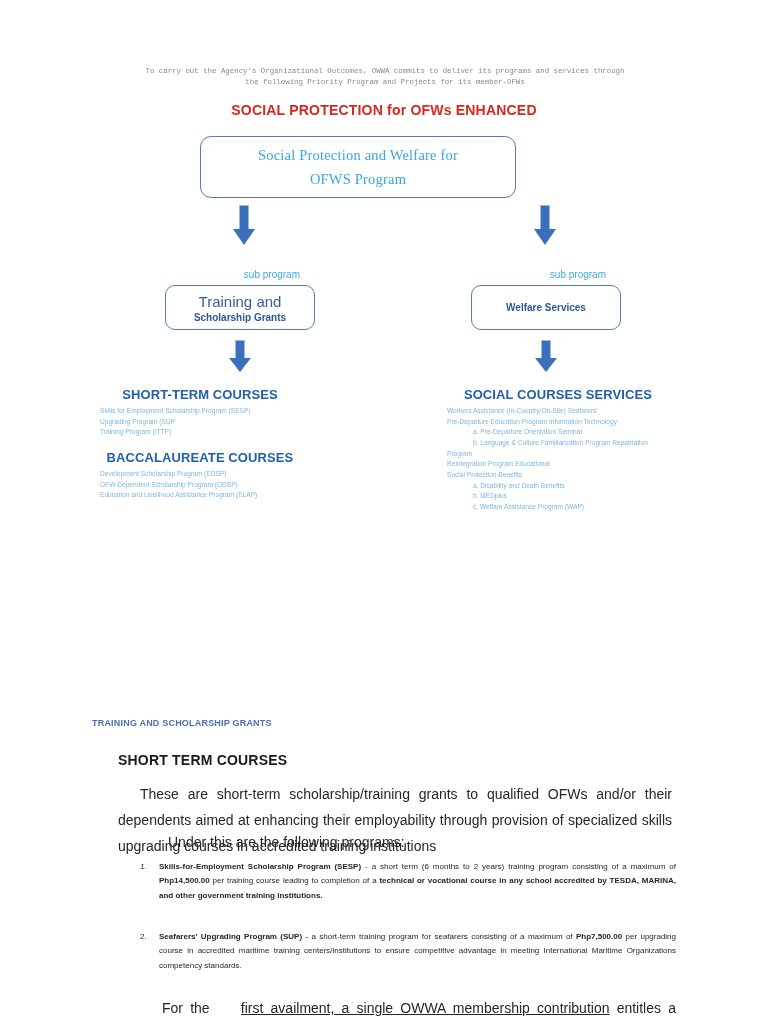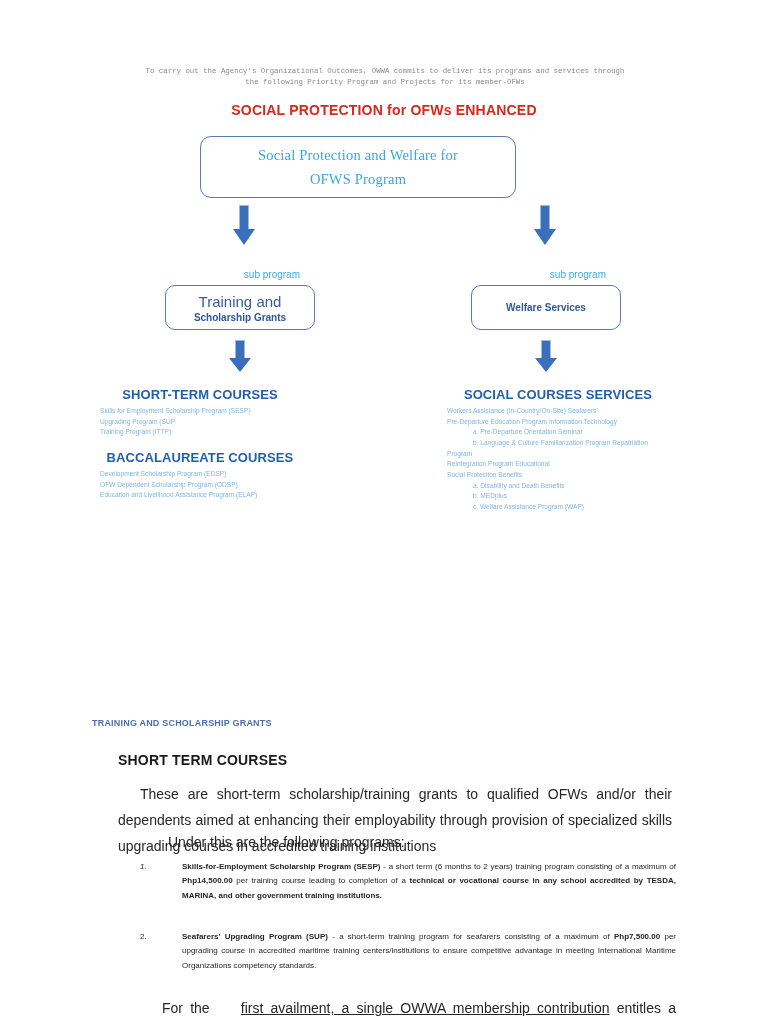--- a/index.html
+++ b/index.html
@@ -191,21 +191,21 @@
   .numitem .num {
     position: absolute;
     left: 0;
     top: 0;
     width: 30px;
     font-style: italic;
   }
   .numitem .num.plain { font-style: normal; }
   .numitem .txt {
     display: block;
-    margin-left: 42px;
+    margin-left: 19px;
   }
   .numitem.n1 { left: 140px; top: 142px; width: 536px; }
   .numitem.n2 { left: 140px; top: 212px; width: 536px; }
   .numitem b { font-weight: bold; }
 
   .para.p3 {
     left: 162px;
     top: 278px;
     width: 514px;
   }

